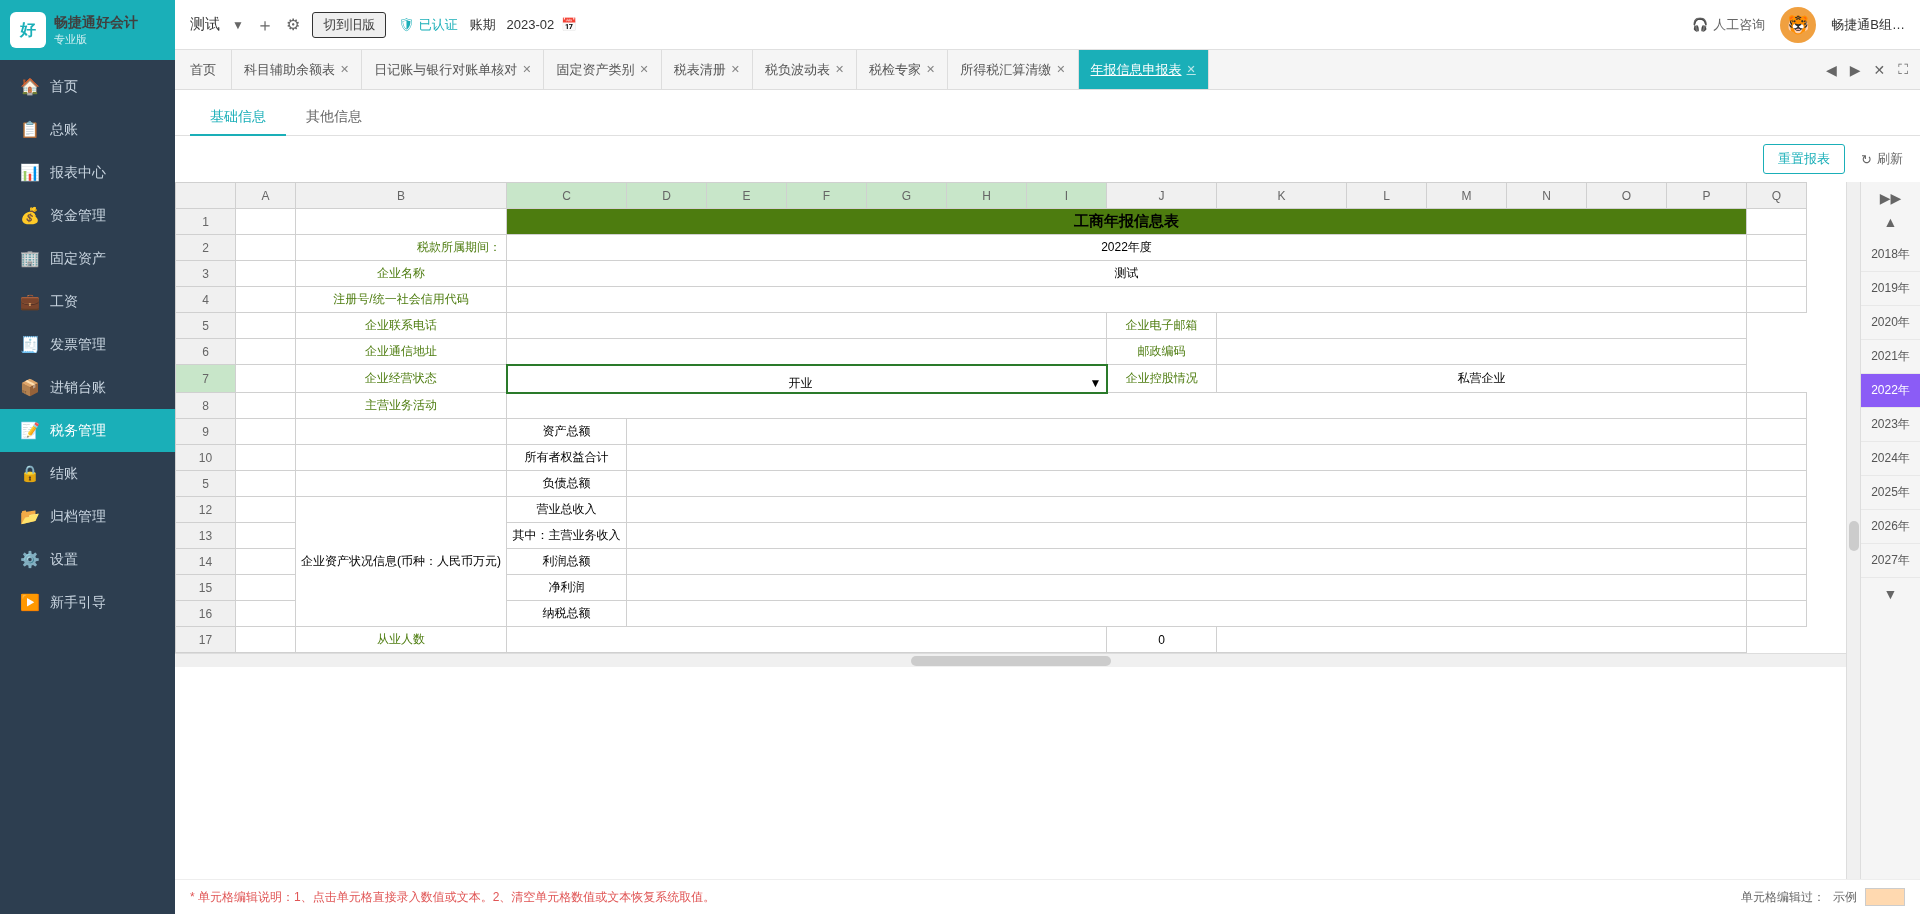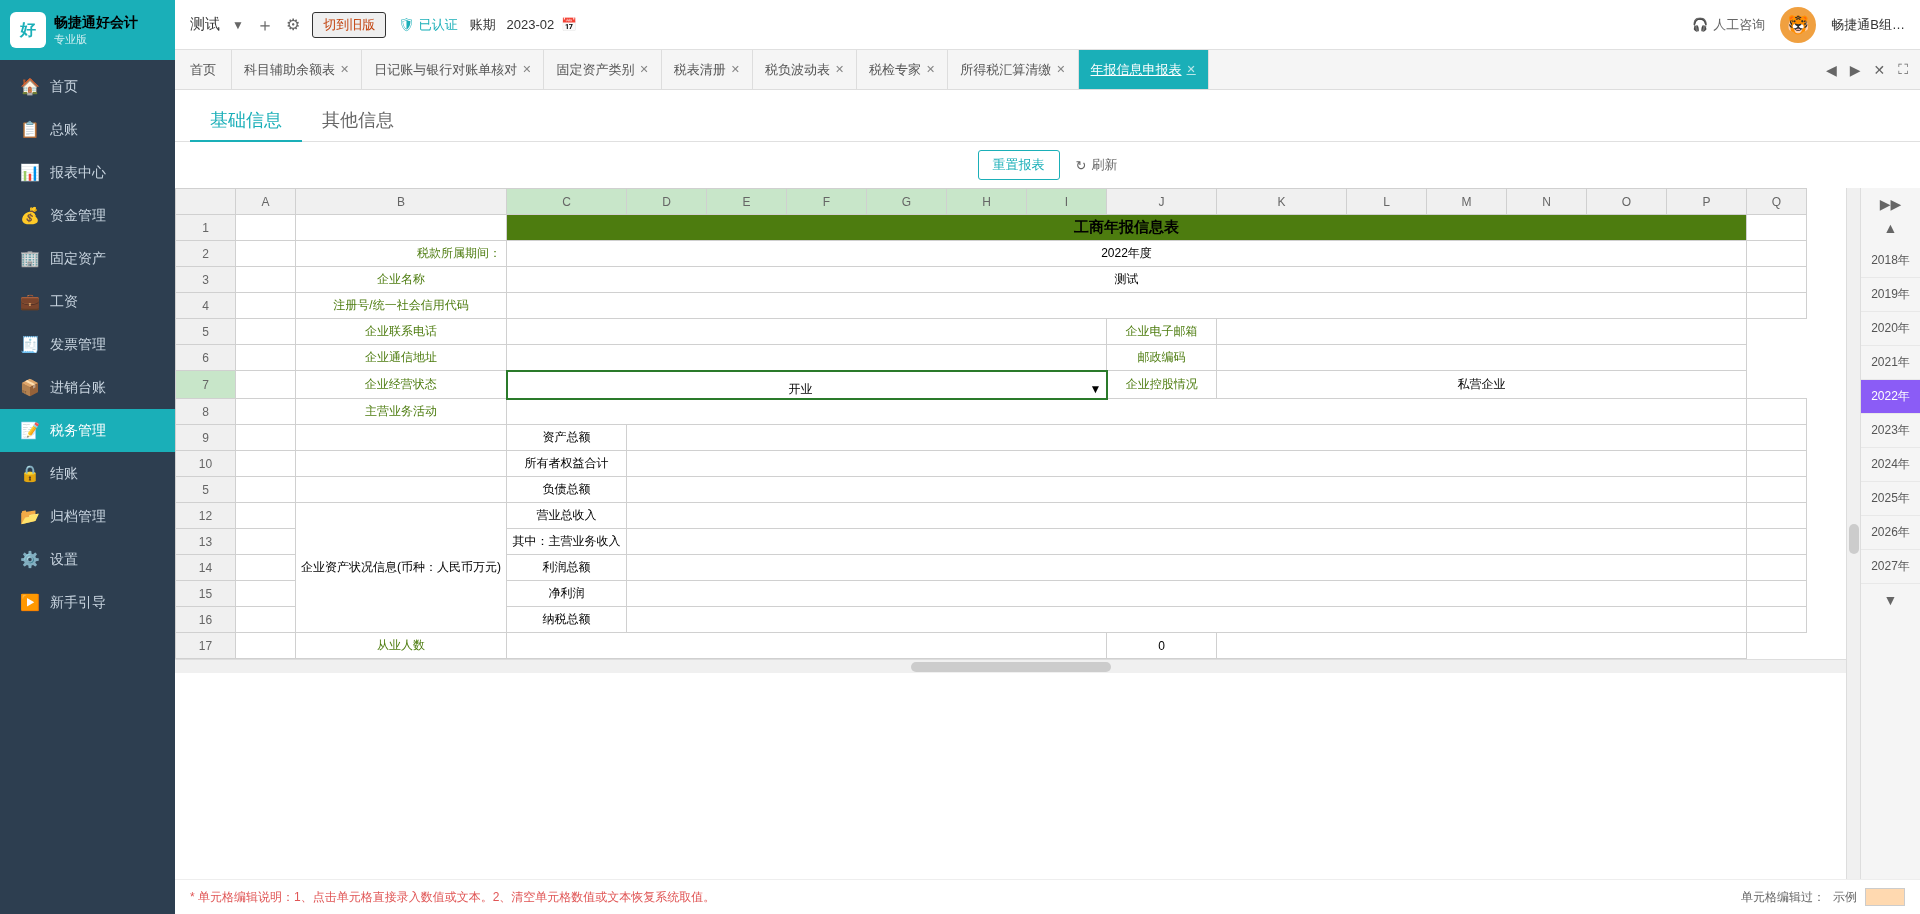--- a/index.html
+++ b/index.html
@@ -13,21 +13,21 @@
     }
     .sidebar-logo {
       background: #1aafb8; padding: 12px 10px; display: flex; align-items: center; gap: 8px;
       height: 60px;
     }
     .logo-icon {
       width: 36px; height: 36px; background: #fff; border-radius: 6px;
       display: flex; align-items: center; justify-content: center;
       color: #1aafb8; font-size: 16px; font-weight: bold;
     }
-    .logo-text { font-size: 14px; font-weight: bold; line-height: 1.3; color: #000000; }
+    .logo-text { font-size: 14px; font-weight: bold; line-height: 1.3; color: #404040; }
     .logo-sub { font-size: 11px; color: rgba(255,255,255,0.8); }
     .sidebar-nav { flex: 1; overflow-y: auto; padding: 5px 0; }
     .nav-item {
       display: flex; align-items: center; gap: 10px;
       padding: 12px 20px; cursor: pointer; color: #c8d4df; font-size: 14px;
       transition: background 0.2s;
     }
     .nav-item.active { background: #1aafb8; color: #fff; }
     .nav-item .nav-icon { font-size: 16px; width: 20px; text-align: center; }
     .sidebar-bottom {
@@ -43,21 +43,21 @@
       position: fixed; left: 175px; top: 0; right: 0; height: 50px;
       background: #fff; border-bottom: 1px solid #e0e0e0;
       display: flex; align-items: center; padding: 0 15px; gap: 12px; z-index: 99;
     }
     .header-title { font-size: 15px; color: #333; font-weight: 500; }
     .header-arrow { color: #666; font-size: 12px; cursor: pointer; }
     .header-add { color: #666; font-size: 18px; cursor: pointer; }
     .header-settings { color: #666; font-size: 16px; cursor: pointer; }
     .btn-old-version {
       border: 1px solid #333; padding: 3px 10px; border-radius: 3px;
-      cursor: pointer; font-size: 13px; color: #c2410c;
+      cursor: pointer; font-size: 13px; color: #404040;
     }
     .badge-certified {
       display: flex; align-items: center; gap: 4px;
       color: #1aafb8; font-size: 13px;
     }
     .header-period { color: #333; font-size: 13px; }
     .header-spacer { flex: 1; }
     .header-right { display: flex; align-items: center; gap: 15px; }
     .btn-consult { display: flex; align-items: center; gap: 5px; color: #666; cursor: pointer; font-size: 13px; }
     .user-avatar { width: 36px; height: 36px; border-radius: 50%; background: #f0a040; display: flex; align-items: center; justify-content: center; font-size: 18px; }
@@ -86,29 +86,29 @@
       position: fixed; left: 175px; top: 90px; right: 0; bottom: 0;
       background: #fff; overflow: hidden; display: flex; flex-direction: column;
     }
 
     
     .sub-tabs {
       display: flex; align-items: center; padding: 10px 15px 0;
       border-bottom: 1px solid #e0e0e0; gap: 0;
     }
     .sub-tab {
-      padding: 8px 20px; cursor: pointer; font-size: 18px; color: #666;
+      padding: 8px 20px; cursor: pointer; font-size: 14px; color: #666;
       border-bottom: 2px solid transparent; margin-bottom: -1px;
     }
     .sub-tab.active { color: #1aafb8; border-bottom-color: #1aafb8; }
 
     
     .toolbar {
-      display: flex; align-items: center; justify-content: center;
-      padding: 8px 25px; gap: 16px;
+      display: flex; align-items: center; justify-content: flex-end;
+      padding: 8px 17px; gap: 16px;
     }
     .btn-reset {
       border: 1px solid #1aafb8; color: #1aafb8; padding: 5px 14px;
       border-radius: 3px; cursor: pointer; font-size: 13px; background: #fff;
     }
     .btn-refresh {
       display: flex; align-items: center; gap: 5px;
       color: #666; cursor: pointer; font-size: 13px;
     }
 

